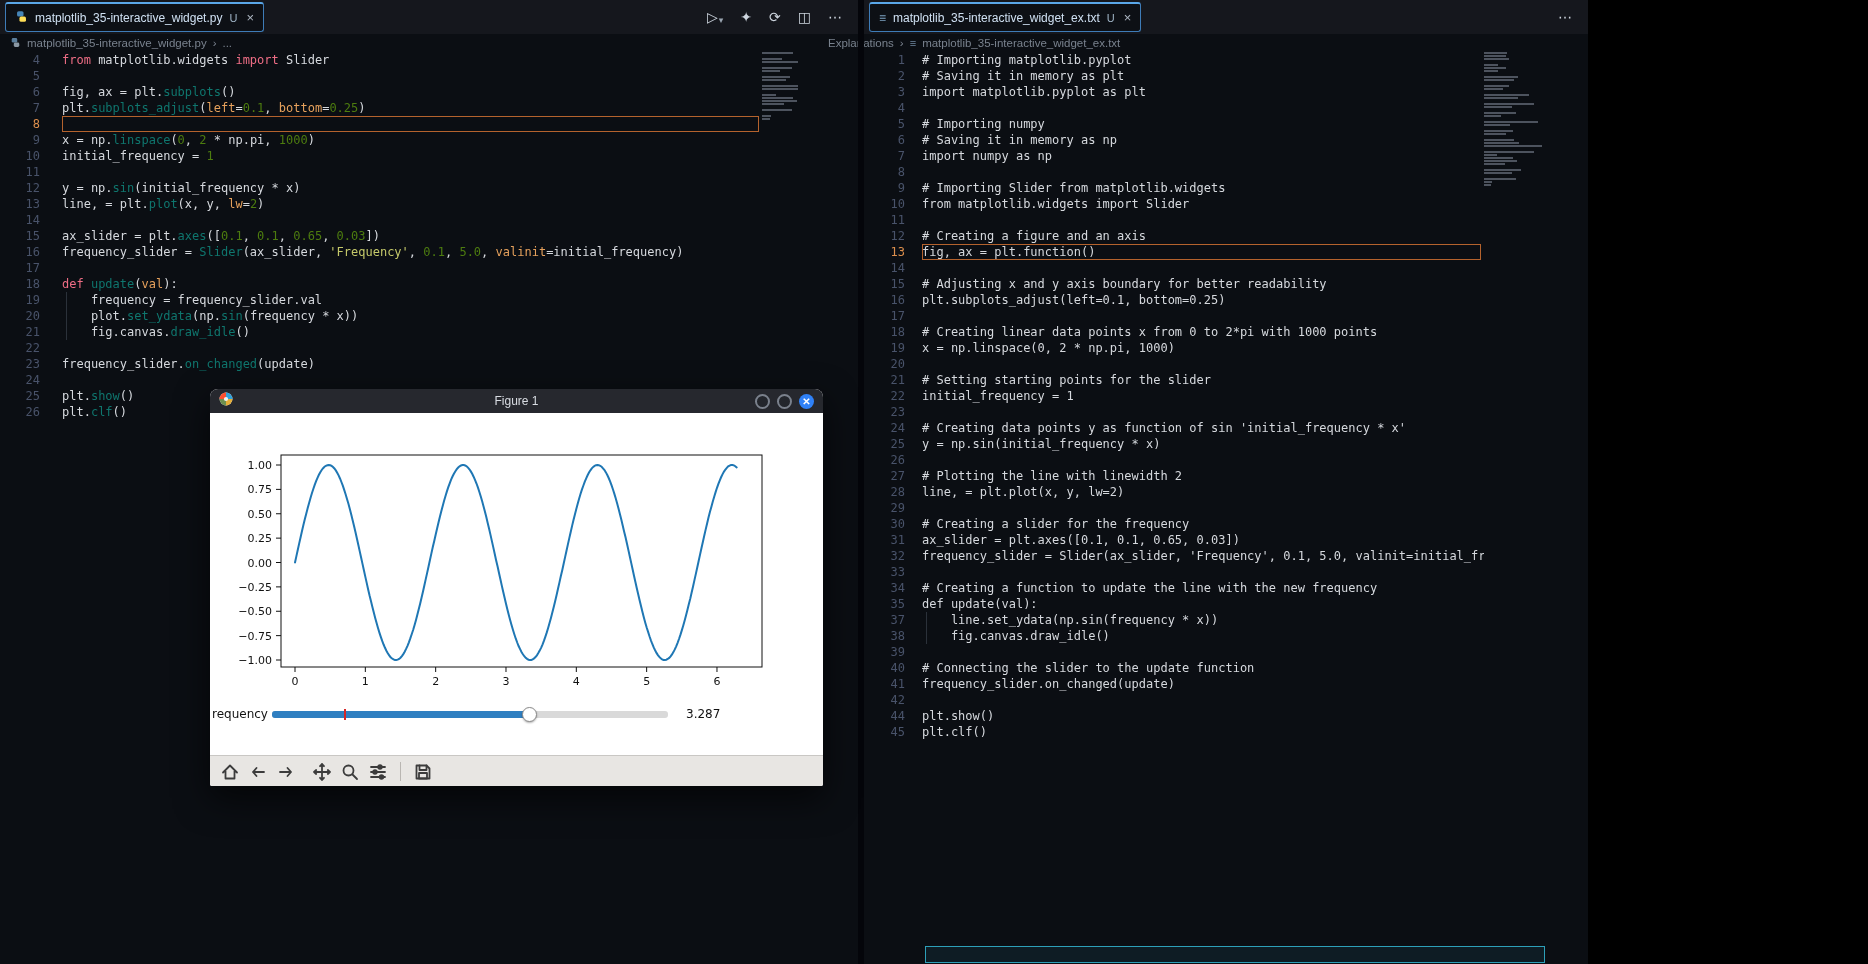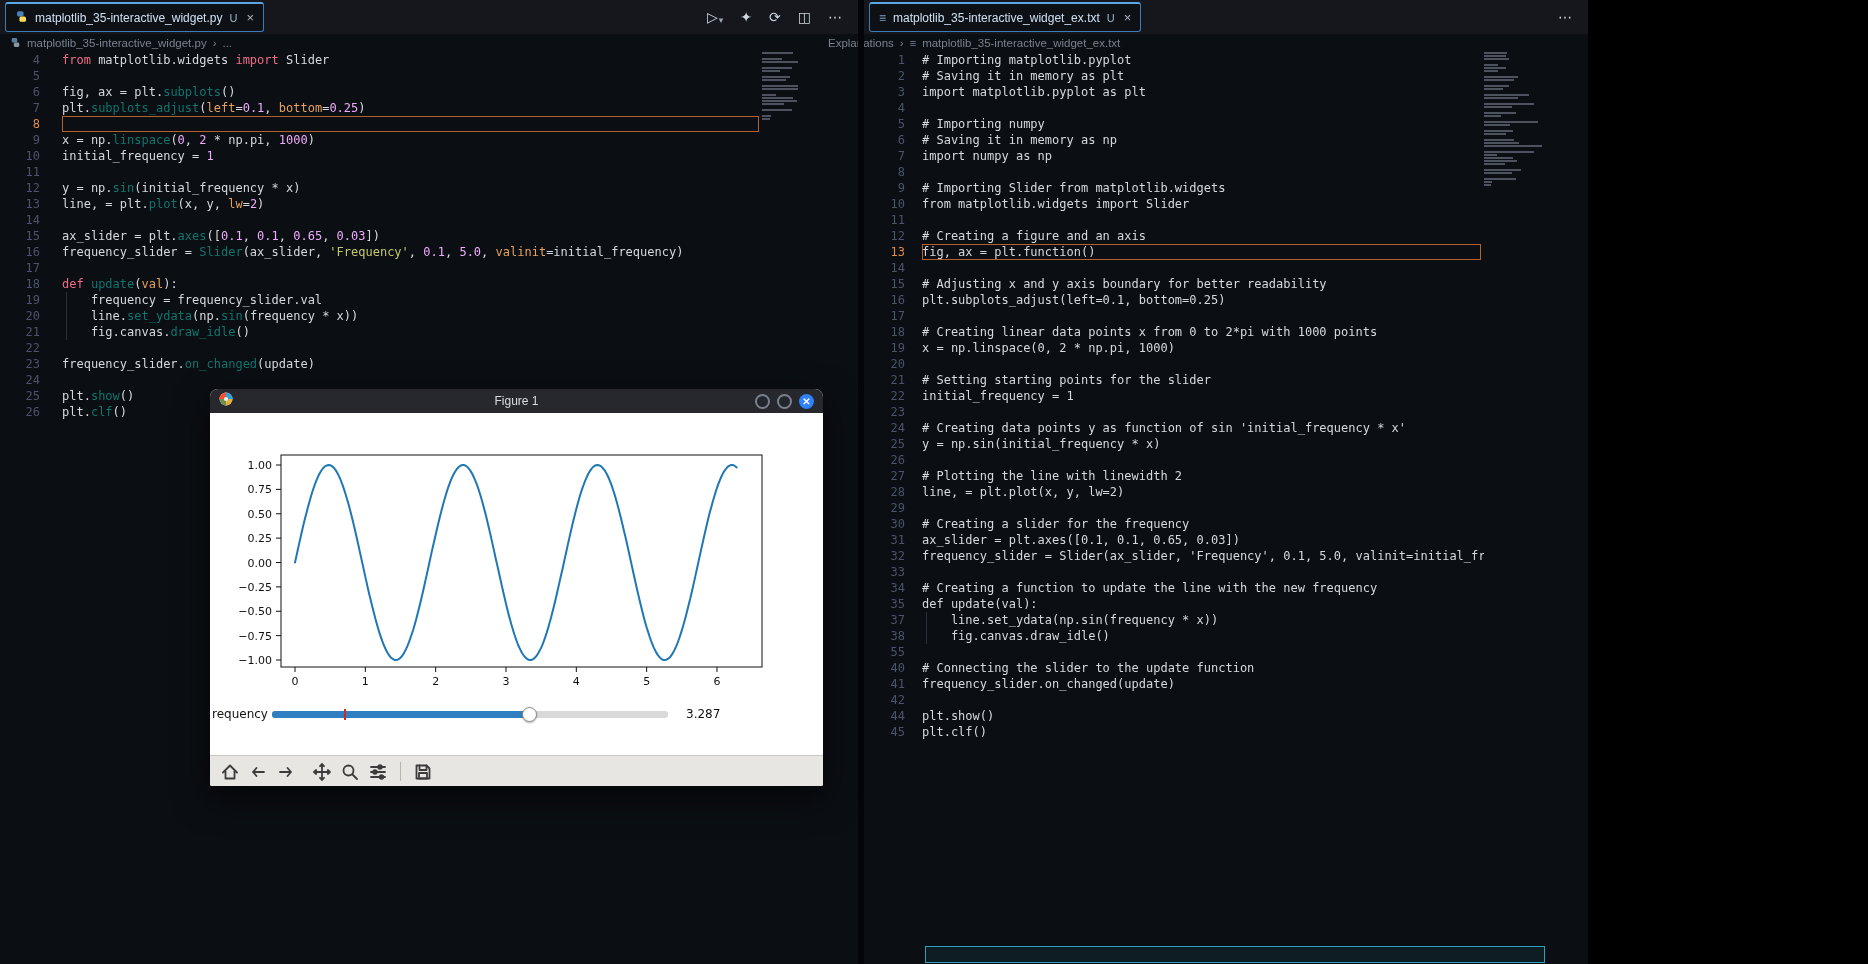--- a/index.html
+++ b/index.html
@@ -30,21 +30,21 @@
   
   .codearea{position:absolute;top:52px;font:12px/16px "DejaVu Sans Mono","Liberation Mono",monospace;
             overflow:hidden;}
   .ed-left{left:0;width:762px;height:912px;}
   .ed-right{left:864px;width:620px;height:912px;}
   .cl{height:16px;white-space:pre;position:relative;}
   .gut{display:inline-block;text-align:right;color:#49536a;user-select:none;}
   .ed-left .gut{width:40px;padding-right:22px;}
   .ed-right .gut{width:41px;padding-right:17px;}
   .src{color:#d6d9de;}
-  .tk-k{color:#ee6d85}.tk-f{color:#0f766e}.tk-n{color:#f0abfc}.tk-s{color:#c5c96a}
+  .tk-k{color:#ee6d85}.tk-f{color:#0f766e}.tk-n{color:#4d7c0f}.tk-s{color:#c5c96a}
   .tk-p{color:#e6a15c}.tk-t{color:#d6d9de}
   .cur .gut{color:#dd8f4d;}
   .cur::after{content:"";position:absolute;top:0;bottom:0;right:3px;border:1px solid #b4622d;pointer-events:none;}
   .ed-left .cur::after{left:62px;}
   .ed-right .cur::after{left:58px;}
   .iguide{position:absolute;top:0;bottom:0;width:1px;background:rgba(130,140,160,.28);}
   
   .minimap{position:absolute;top:52px;opacity:.85;}
   .minimap.ml{left:762px;width:38px;}
   .minimap.mr{left:1484px;width:62px;}
@@ -152,21 +152,21 @@
       <div class="cl"><span class="gut">10</span><span class="src"><span class="tk-t">initial_frequency = </span><span class="tk-n">1</span></span></div>
       <div class="cl"><span class="gut">11</span><span class="src"></span></div>
       <div class="cl"><span class="gut">12</span><span class="src"><span class="tk-t">y = np.</span><span class="tk-f">sin</span><span class="tk-t">(initial_frequency * x)</span></span></div>
       <div class="cl"><span class="gut">13</span><span class="src"><span class="tk-t">line, = plt.</span><span class="tk-f">plot</span><span class="tk-t">(x, y, </span><span class="tk-p">lw</span><span class="tk-t">=</span><span class="tk-n">2</span><span class="tk-t">)</span></span></div>
       <div class="cl"><span class="gut">14</span><span class="src"></span></div>
       <div class="cl"><span class="gut">15</span><span class="src"><span class="tk-t">ax_slider = plt.</span><span class="tk-f">axes</span><span class="tk-t">([</span><span class="tk-n">0.1</span><span class="tk-t">, </span><span class="tk-n">0.1</span><span class="tk-t">, </span><span class="tk-n">0.65</span><span class="tk-t">, </span><span class="tk-n">0.03</span><span class="tk-t">])</span></span></div>
       <div class="cl"><span class="gut">16</span><span class="src"><span class="tk-t">frequency_slider = </span><span class="tk-f">Slider</span><span class="tk-t">(ax_slider, </span><span class="tk-s">'Frequency'</span><span class="tk-t">, </span><span class="tk-n">0.1</span><span class="tk-t">, </span><span class="tk-n">5.0</span><span class="tk-t">, </span><span class="tk-p">valinit</span><span class="tk-t">=initial_frequency)</span></span></div>
       <div class="cl"><span class="gut">17</span><span class="src"></span></div>
       <div class="cl"><span class="gut">18</span><span class="src"><span class="tk-k">def</span><span class="tk-t"> </span><span class="tk-f">update</span><span class="tk-t">(</span><span class="tk-p">val</span><span class="tk-t">):</span></span></div>
       <div class="cl"><span class="gut">19</span><span class="src"><span class="tk-t">    frequency = frequency_slider.val</span></span><span class="iguide" style="left: 66px;"></span></div>
-      <div class="cl"><span class="gut">20</span><span class="src"><span class="tk-t">    line.</span><span class="tk-f">set_ydata</span><span class="tk-t">(np.</span><span class="tk-f">sin</span><span class="tk-t">(frequency * x))</span></span><span class="iguide" style="left: 66px;"></span></div>
+      <div class="cl"><span class="gut">20</span><span class="src"><span class="tk-t">    plot.</span><span class="tk-f">set_ydata</span><span class="tk-t">(np.</span><span class="tk-f">sin</span><span class="tk-t">(frequency * x))</span></span><span class="iguide" style="left: 66px;"></span></div>
       <div class="cl"><span class="gut">21</span><span class="src"><span class="tk-t">    fig.canvas.</span><span class="tk-f">draw_idle</span><span class="tk-t">()</span></span><span class="iguide" style="left: 66px;"></span></div>
       <div class="cl"><span class="gut">22</span><span class="src"></span></div>
       <div class="cl"><span class="gut">23</span><span class="src"><span class="tk-t">frequency_slider.</span><span class="tk-f">on_changed</span><span class="tk-t">(update)</span></span></div>
       <div class="cl"><span class="gut">24</span><span class="src"></span></div>
       <div class="cl"><span class="gut">25</span><span class="src"><span class="tk-t">plt.</span><span class="tk-f">show</span><span class="tk-t">()</span></span></div>
       <div class="cl"><span class="gut">26</span><span class="src"><span class="tk-t">plt.</span><span class="tk-f">clf</span><span class="tk-t">()</span></span></div>
     </div>
   <div id="code-right" class="codearea ed-right">
       <div class="cl"><span class="gut">1</span><span class="src"># Importing matplotlib.pyplot</span></div>
       <div class="cl"><span class="gut">2</span><span class="src"># Saving it in memory as plt</span></div>
@@ -198,21 +198,21 @@
       <div class="cl"><span class="gut">28</span><span class="src">line, = plt.plot(x, y, lw=2)</span></div>
       <div class="cl"><span class="gut">29</span><span class="src"></span></div>
       <div class="cl"><span class="gut">30</span><span class="src"># Creating a slider for the frequency</span></div>
       <div class="cl"><span class="gut">31</span><span class="src">ax_slider = plt.axes([0.1, 0.1, 0.65, 0.03])</span></div>
       <div class="cl"><span class="gut">32</span><span class="src">frequency_slider = Slider(ax_slider, 'Frequency', 0.1, 5.0, valinit=initial_fre</span></div>
       <div class="cl"><span class="gut">33</span><span class="src"></span></div>
       <div class="cl"><span class="gut">34</span><span class="src"># Creating a function to update the line with the new frequency</span></div>
       <div class="cl"><span class="gut">35</span><span class="src">def update(val):</span></div>
       <div class="cl"><span class="gut">37</span><span class="src">    line.set_ydata(np.sin(frequency * x))</span><span class="iguide" style="left: 62px;"></span></div>
       <div class="cl"><span class="gut">38</span><span class="src">    fig.canvas.draw_idle()</span><span class="iguide" style="left: 62px;"></span></div>
-      <div class="cl"><span class="gut">55</span><span class="src"></span></div>
+      <div class="cl"><span class="gut">39</span><span class="src"></span></div>
       <div class="cl"><span class="gut">40</span><span class="src"># Connecting the slider to the update function</span></div>
       <div class="cl"><span class="gut">41</span><span class="src">frequency_slider.on_changed(update)</span></div>
       <div class="cl"><span class="gut">42</span><span class="src"></span></div>
       <div class="cl"><span class="gut">44</span><span class="src">plt.show()</span></div>
       <div class="cl"><span class="gut">45</span><span class="src">plt.clf()</span></div>
     </div>
 
   <div id="minimap-left" class="minimap ml">
       <div class="mbar" style="width: 31.45px;"></div>
       <div class="mbar" style="width: 0px; background: transparent;"></div>

